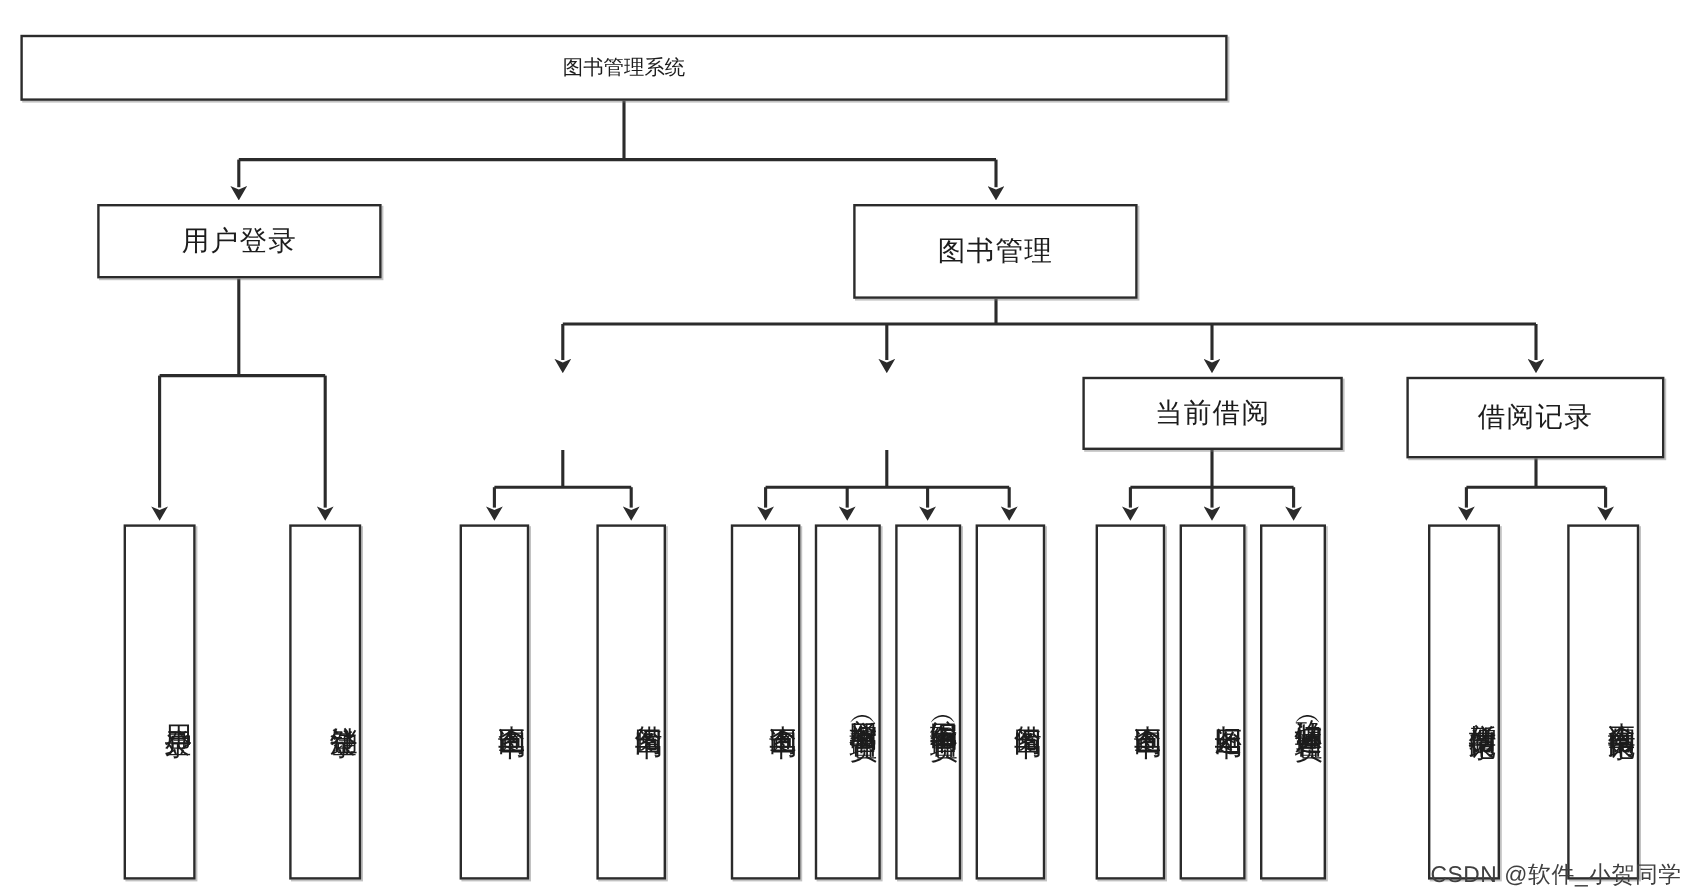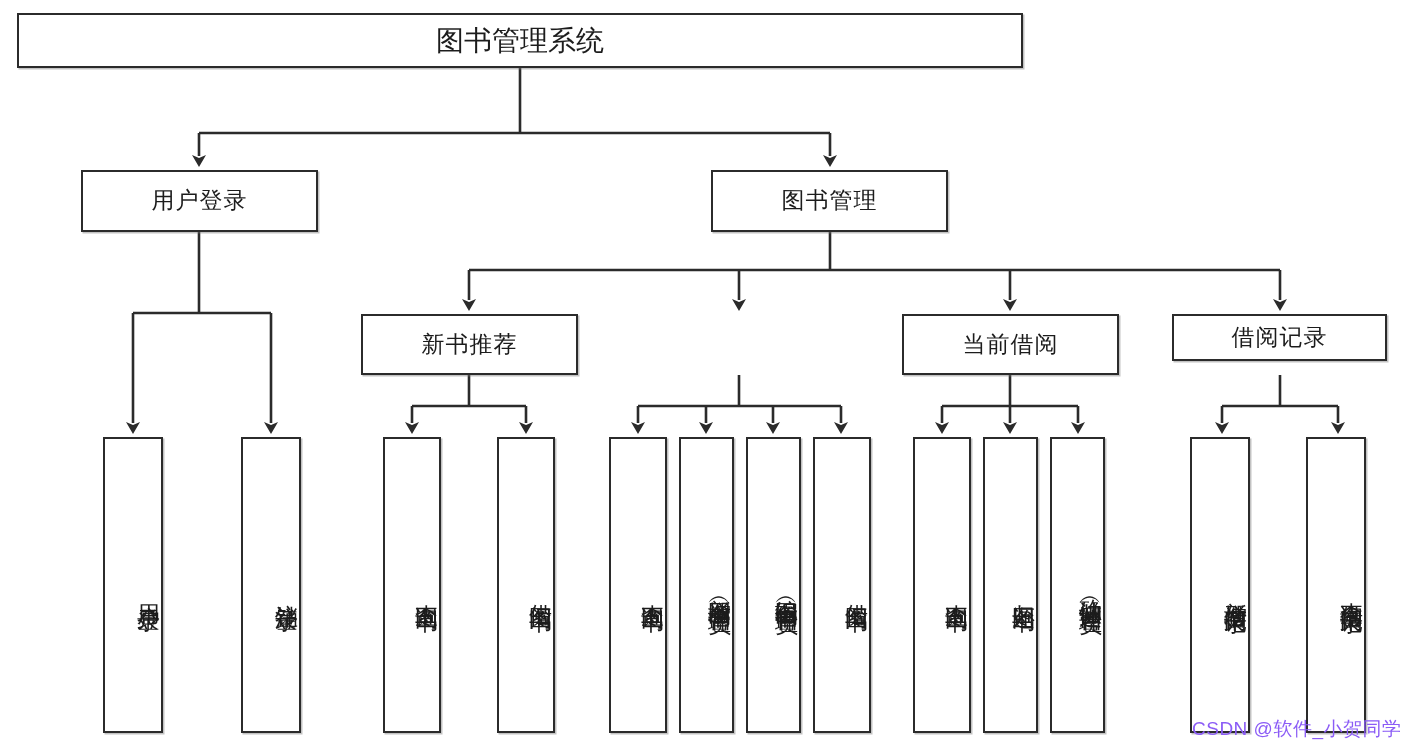--- a/index.html
+++ b/index.html
@@ -36,41 +36,42 @@
     justify-content: center;
     color: #1c1c1c;
     box-shadow: 1.5px 1.5px 0 rgba(120,120,120,0.45);
   }
   .node.h {
     font-size: 23px;
     letter-spacing: 1px;
     line-height: 1.1;
   }
   .node.root {
-    font-size: 28px;
+    font-size: 17px;
+    margin-top: 16px;
   }
   .node.v {
     font-size: 23px;
     writing-mode: vertical-rl;
     text-orientation: upright;
     align-items: flex-start;
     justify-content: center;
     padding-top: 10px;
     letter-spacing: 2px;
   }
   .node.v .vtxt {
     writing-mode: vertical-rl;
     text-orientation: upright;
     display: block;
     line-height: 1.05;
   }
   .watermark {
     position: absolute;
     font-size: 19px;
-    color: #8b5cf6;
+    color: #404040;
     white-space: nowrap;
     letter-spacing: 0.5px;
   }
 </style>
 </head>
 <body>
 
 <div id="canvas">
 
   <svg id="wires" viewBox="0 0 1405 747">
@@ -124,31 +125,28 @@
     </g>
   </svg>
 
   <div class="node root" style="left:17px; top:13px; width:1006px; height:55px;">
     <span>图书管理系统</span>
   </div>
 
   <div class="node h" style="left:81px; top:170px; width:237px; height:62px;">
     <span>用户登录</span>
   </div>
-  <div class="node h" style="left:711px; top:170px; width:237px; height:62px;">
+  <div class="node h" style="left:711px; top:170px; width:237px; height:79px;">
     <span>图书管理</span>
   </div>
 
-  <div class="node h" style="left:361px; top:314px; width:217px; height:61px;">
-    <span>新书推荐</span>
-  </div>
   <div class="node h" style="left:902px; top:314px; width:217px; height:61px;align-items:center;">
     <span>当前借阅</span>
   </div>
-  <div class="node h" style="left:1172px; top:314px; width:215px; height:47px;align-items:center;">
+  <div class="node h" style="left:1172px; top:314px; width:215px; height:68px;align-items:center;">
     <span>借阅记录</span>
   </div>
 
   <div class="node v" style="left:103px; top:437px; width:60px; height:296px;">
     <span class="vtxt">用户登录</span>
   </div>
   <div class="node v" style="left:241px; top:437px; width:60px; height:296px;">
     <span class="vtxt">注销登录</span>
   </div>
 

